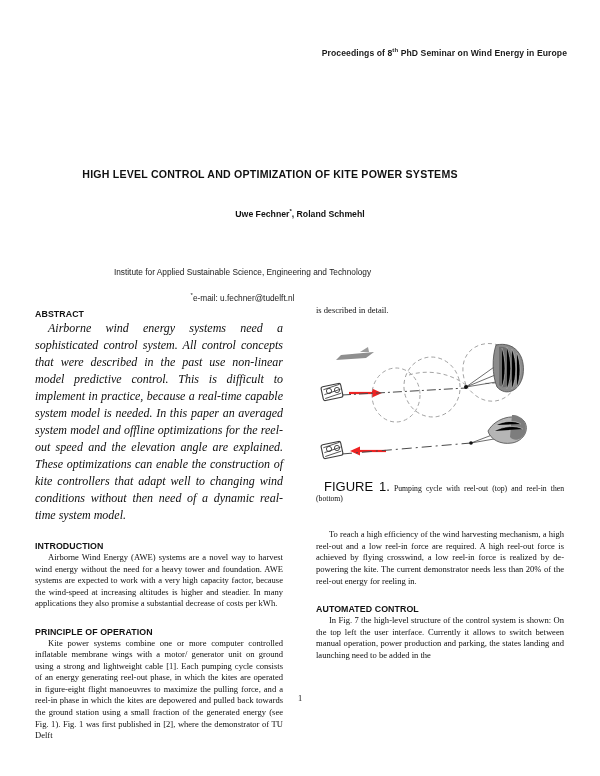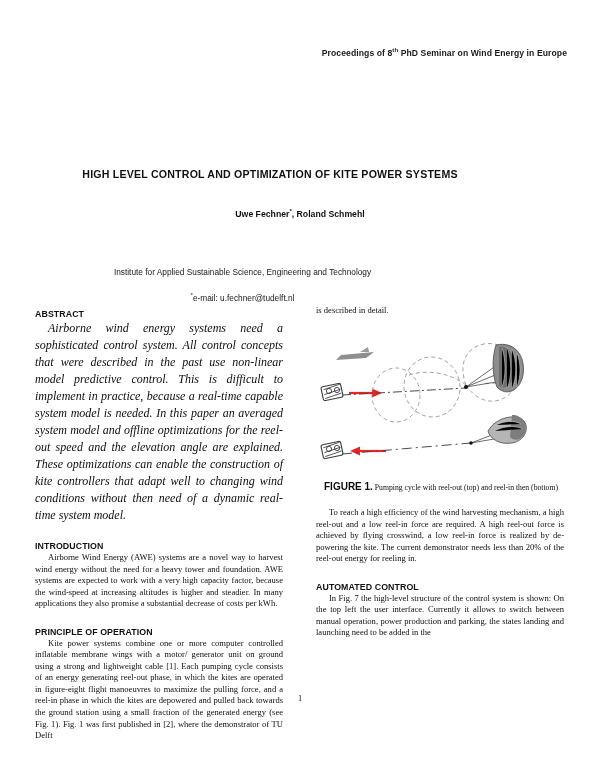--- a/index.html
+++ b/index.html
@@ -110,39 +110,39 @@
   p.body.noind { text-indent: 0; }
   p.abs {
     margin: 0;
     font-style: italic;
     font-size: 12px;
     line-height: 17px;
     text-align: justify;
     text-indent: 13px;
     color: #0d0d0d;
   }
-  p.spaced { margin-top: 14px; }
+  p.spaced { margin-top: 25px; }
 
   
   .figure {
     margin-top: 8px;
     width: 248px;
   }
   .figure svg { display: block; }
   .figcap {
     margin-top: 7px;
     font-size: 7.7px;
     line-height: 10.4px;
     text-align: justify;
     color: #0d0d0d;
   }
   .figcap .lbl {
     font-family: "Liberation Sans", sans-serif;
-    font-weight: bold;
-    font-size: 10px;
+    font-weight: normal;
+    font-size: 13px;
     padding-left: 8px;
   }
 
   
   .folio {
     position: absolute;
     top: 694px;
     left: 0;
     width: 600px;
     text-align: center;

